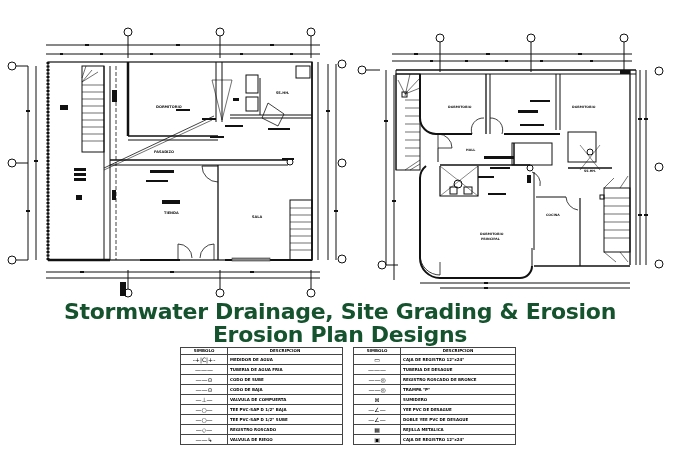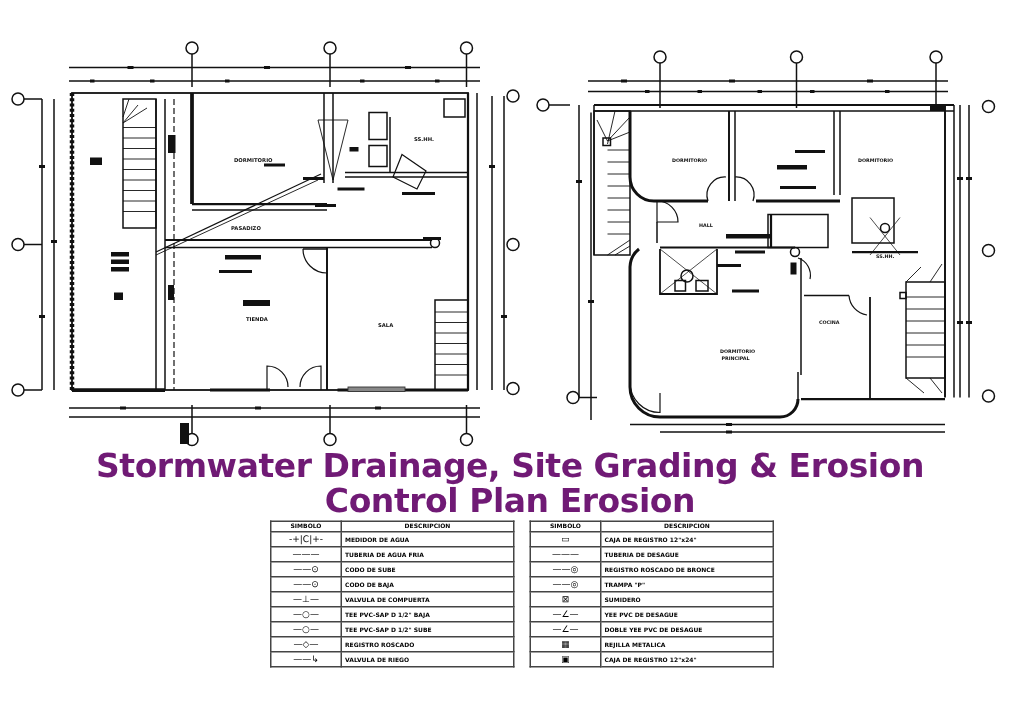--- a/index.html
+++ b/index.html
@@ -1,18 +1,18 @@
 <!DOCTYPE html>
 <html><head>
 <meta charset="utf-8">
 <style>
   html,body{margin:0;padding:0;background:#ffffff;}
   body{width:680px;height:474px;position:relative;overflow:hidden;font-family:"DejaVu Sans",sans-serif;color:#000;}
   .plan{position:absolute;top:0;left:0;}
-  .title{position:absolute;left:0;width:680px;text-align:center;font-family:"DejaVu Sans",sans-serif;font-weight:bold;color:#701a75;letter-spacing:-0.3px;}
+  .title{position:absolute;left:0;width:680px;text-align:center;font-family:"DejaVu Sans",sans-serif;font-weight:bold;color:#14532d;letter-spacing:-0.3px;}
   .title.l1{top:299px;font-size:22px;line-height:26px;}
   .title.l2{top:322px;font-size:22px;line-height:26px;}
   .legend{position:absolute;border:1px solid #333;border-collapse:collapse;font-family:"DejaVu Sans",sans-serif;font-size:4px;background:#fff;}
   .legend td,.legend th{border:1px solid #444;padding:0 2px;height:9px;line-height:9px;white-space:nowrap;overflow:hidden;}
   .legend th{font-weight:bold;font-size:4px;height:6px;line-height:6px;}
   .legend td.sym{width:42px;text-align:center;font-size:6px;}
   .legend td.desc{width:110px;font-weight:bold;}
   #legend-left{left:180px;top:347px;}
   #legend-right{left:353px;top:347px;}
 </style>
@@ -305,21 +305,21 @@
         <text x="480" y="235">DORMITORIO</text>
         <text x="481" y="240">PRINCIPAL</text>
         <text x="546" y="216">COCINA</text>
         <text x="584" y="172">SS.HH.</text>
       </g>
     </g>
   </g>
 </svg>
 
 <div class="title l1">Stormwater Drainage, Site Grading &amp; Erosion</div>
-<div class="title l2">Control Plan Erosion</div>
+<div class="title l2">Erosion Plan Designs</div>
 
 <table class="legend" id="legend-left">
   <tbody>
       <tr>
     <th>SIMBOLO</th>
     <th>DESCRIPCION</th>
   </tr>
   <tr>
         <td class="sym">-+|C|+-</td>
         <td class="desc">MEDIDOR DE AGUA</td>

